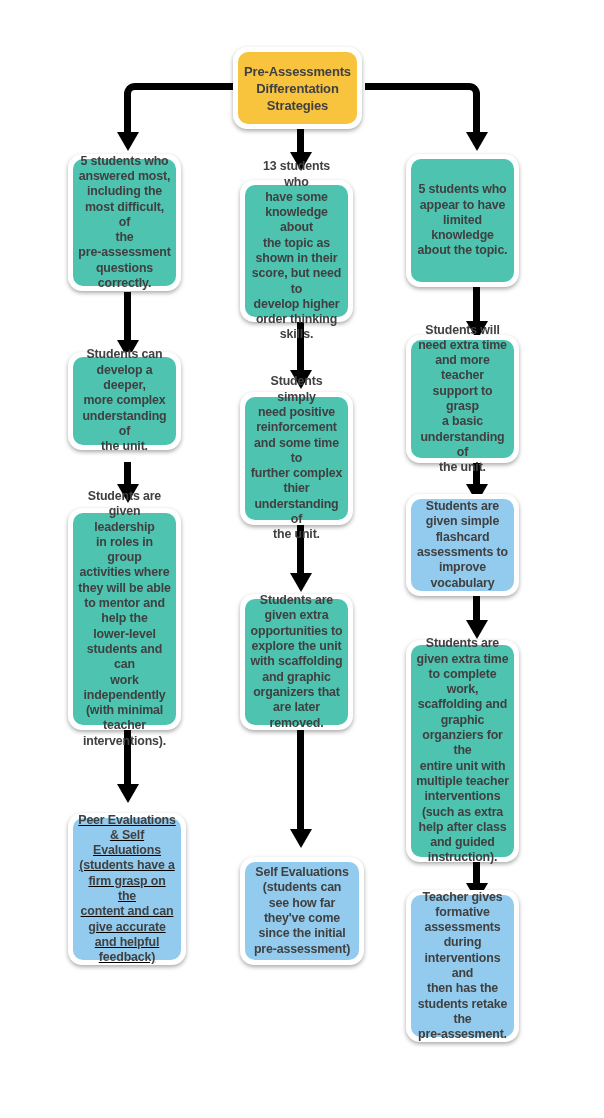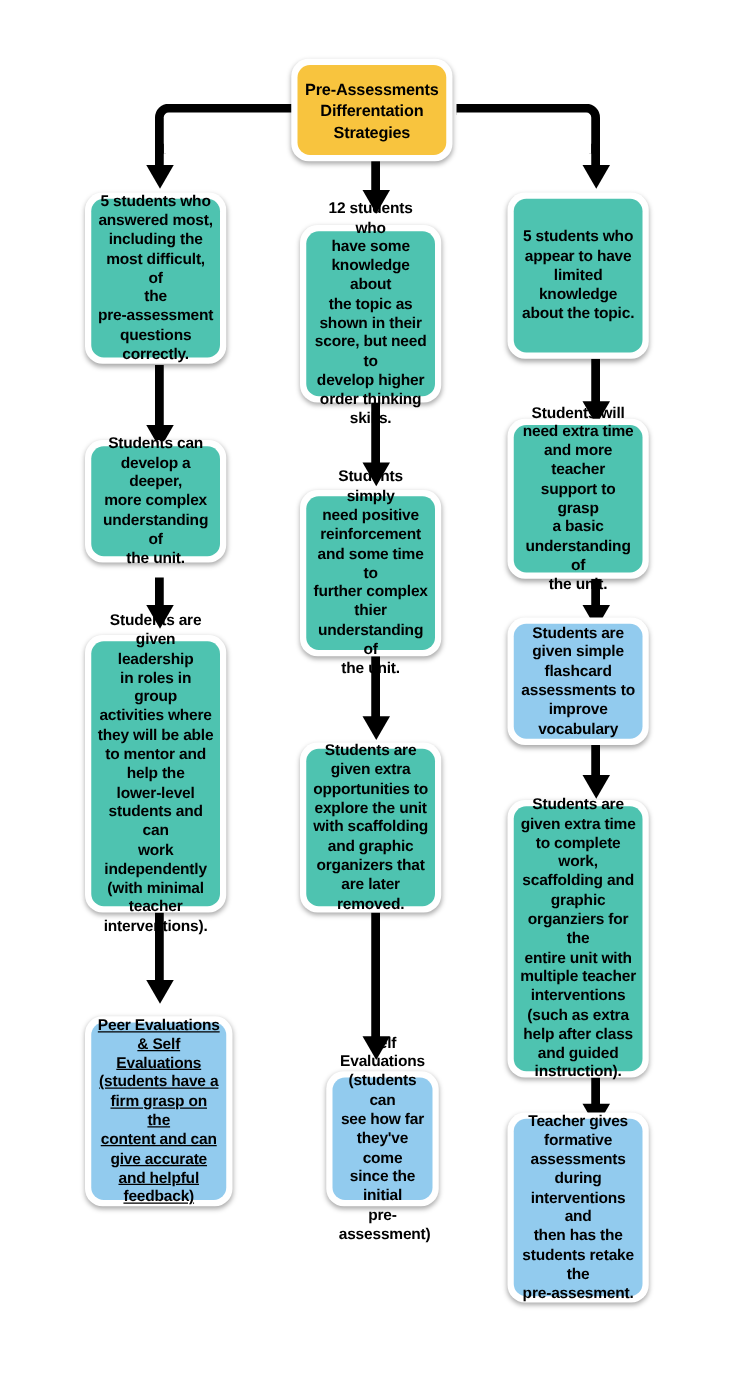--- a/index.html
+++ b/index.html
@@ -41,21 +41,21 @@
     justify-content: center;
     padding: 4px 5px;
   }
   .node .label {
     display: block;
     width: 100%;
     text-align: center;
     font-weight: bold;
     font-size: 12.4px;
     line-height: 15.3px;
-    color: #000000;
+    color: #404040;
     letter-spacing: -0.15px;
     white-space: pre-line;
   }
 
   .fill-teal  > .inner { background: #4ec3b0; }
   .fill-blue  > .inner { background: #92cbee; }
   .fill-amber > .inner { background: #f8c43e; }
 
   .node.title .label {
     font-size: 13px;
@@ -203,21 +203,21 @@
 firm grasp on the
 content and can
 give accurate
 and helpful
 feedback)</span>
     </div>
   </div>
 
   <div class="node fill-teal" style="left:240px; top:180px; width:113px; height:142px;">
     <div class="inner">
-      <span class="label">12 students who
+      <span class="label">13 students who
 have some
 knowledge about
 the topic as
 shown in their
 score, but need to
 develop higher
 order thinking
 skills.</span>
     </div>
   </div>
@@ -241,21 +241,21 @@
 given extra
 opportunities to
 explore the unit
 with scaffolding
 and graphic
 organizers that
 are later removed.</span>
     </div>
   </div>
 
-  <div class="node fill-blue" style="left:240px; top:857px; width:90px; height:108px;margin-left:21px;">
+  <div class="node fill-blue" style="left:240px; top:857px; width:124px; height:108px;">
     <div class="inner">
       <span class="label">Self Evaluations
 (students can
 see how far
 they've come
 since the initial
 pre-assessment)</span>
     </div>
   </div>
 

